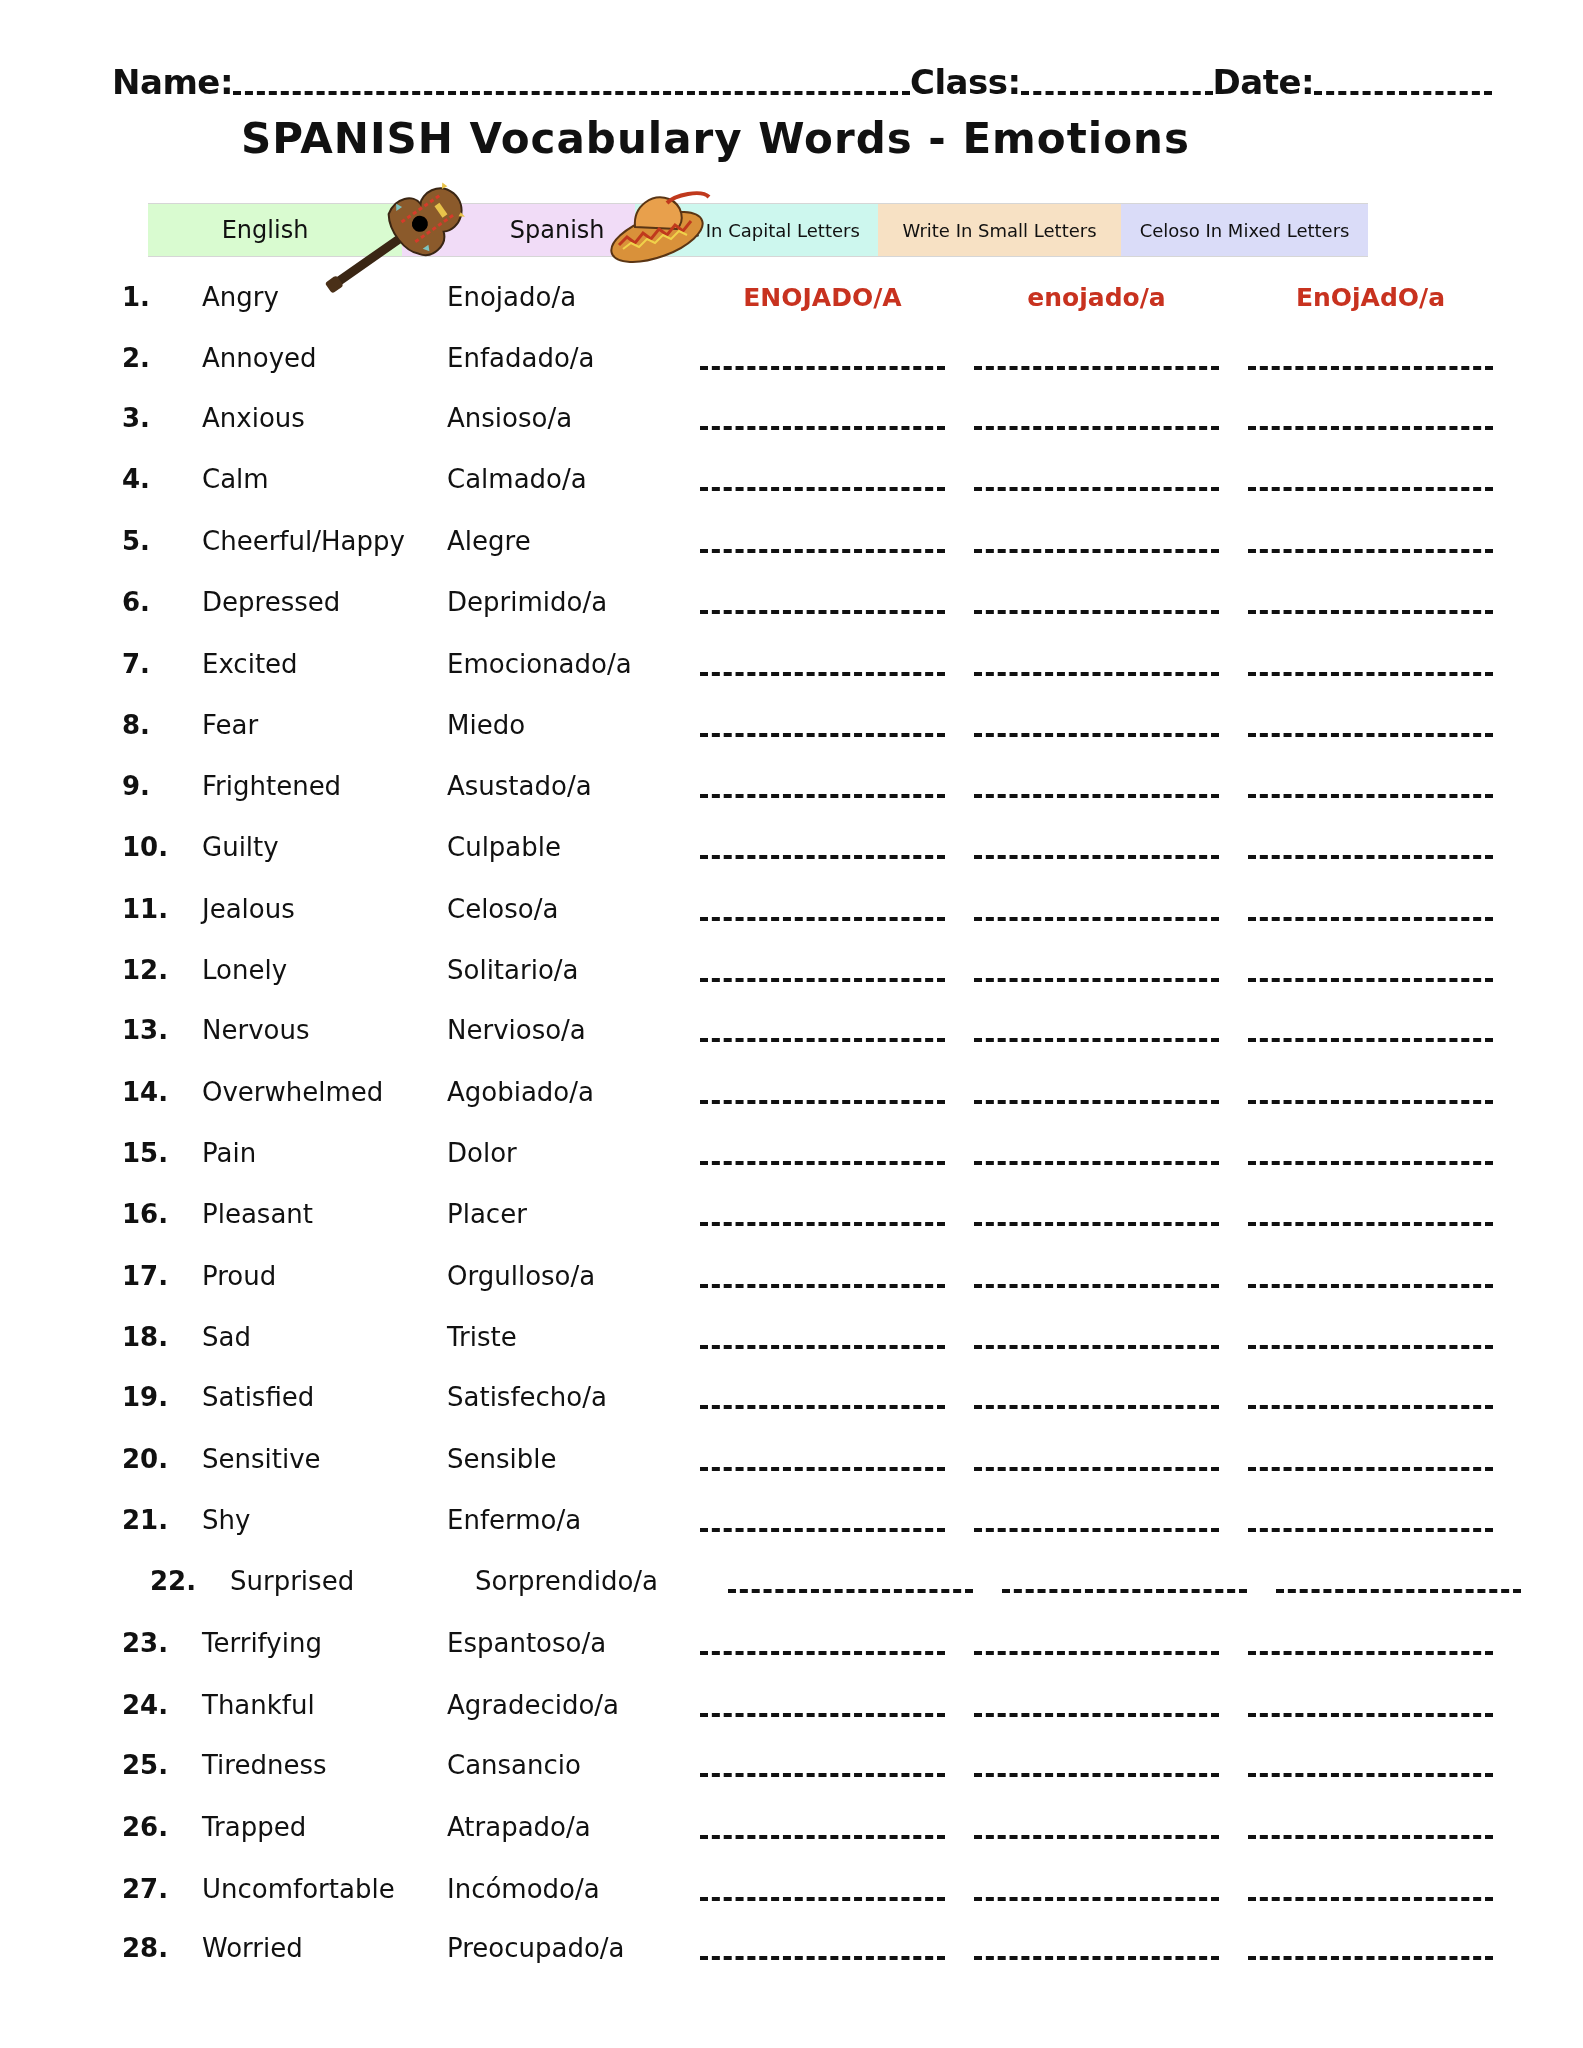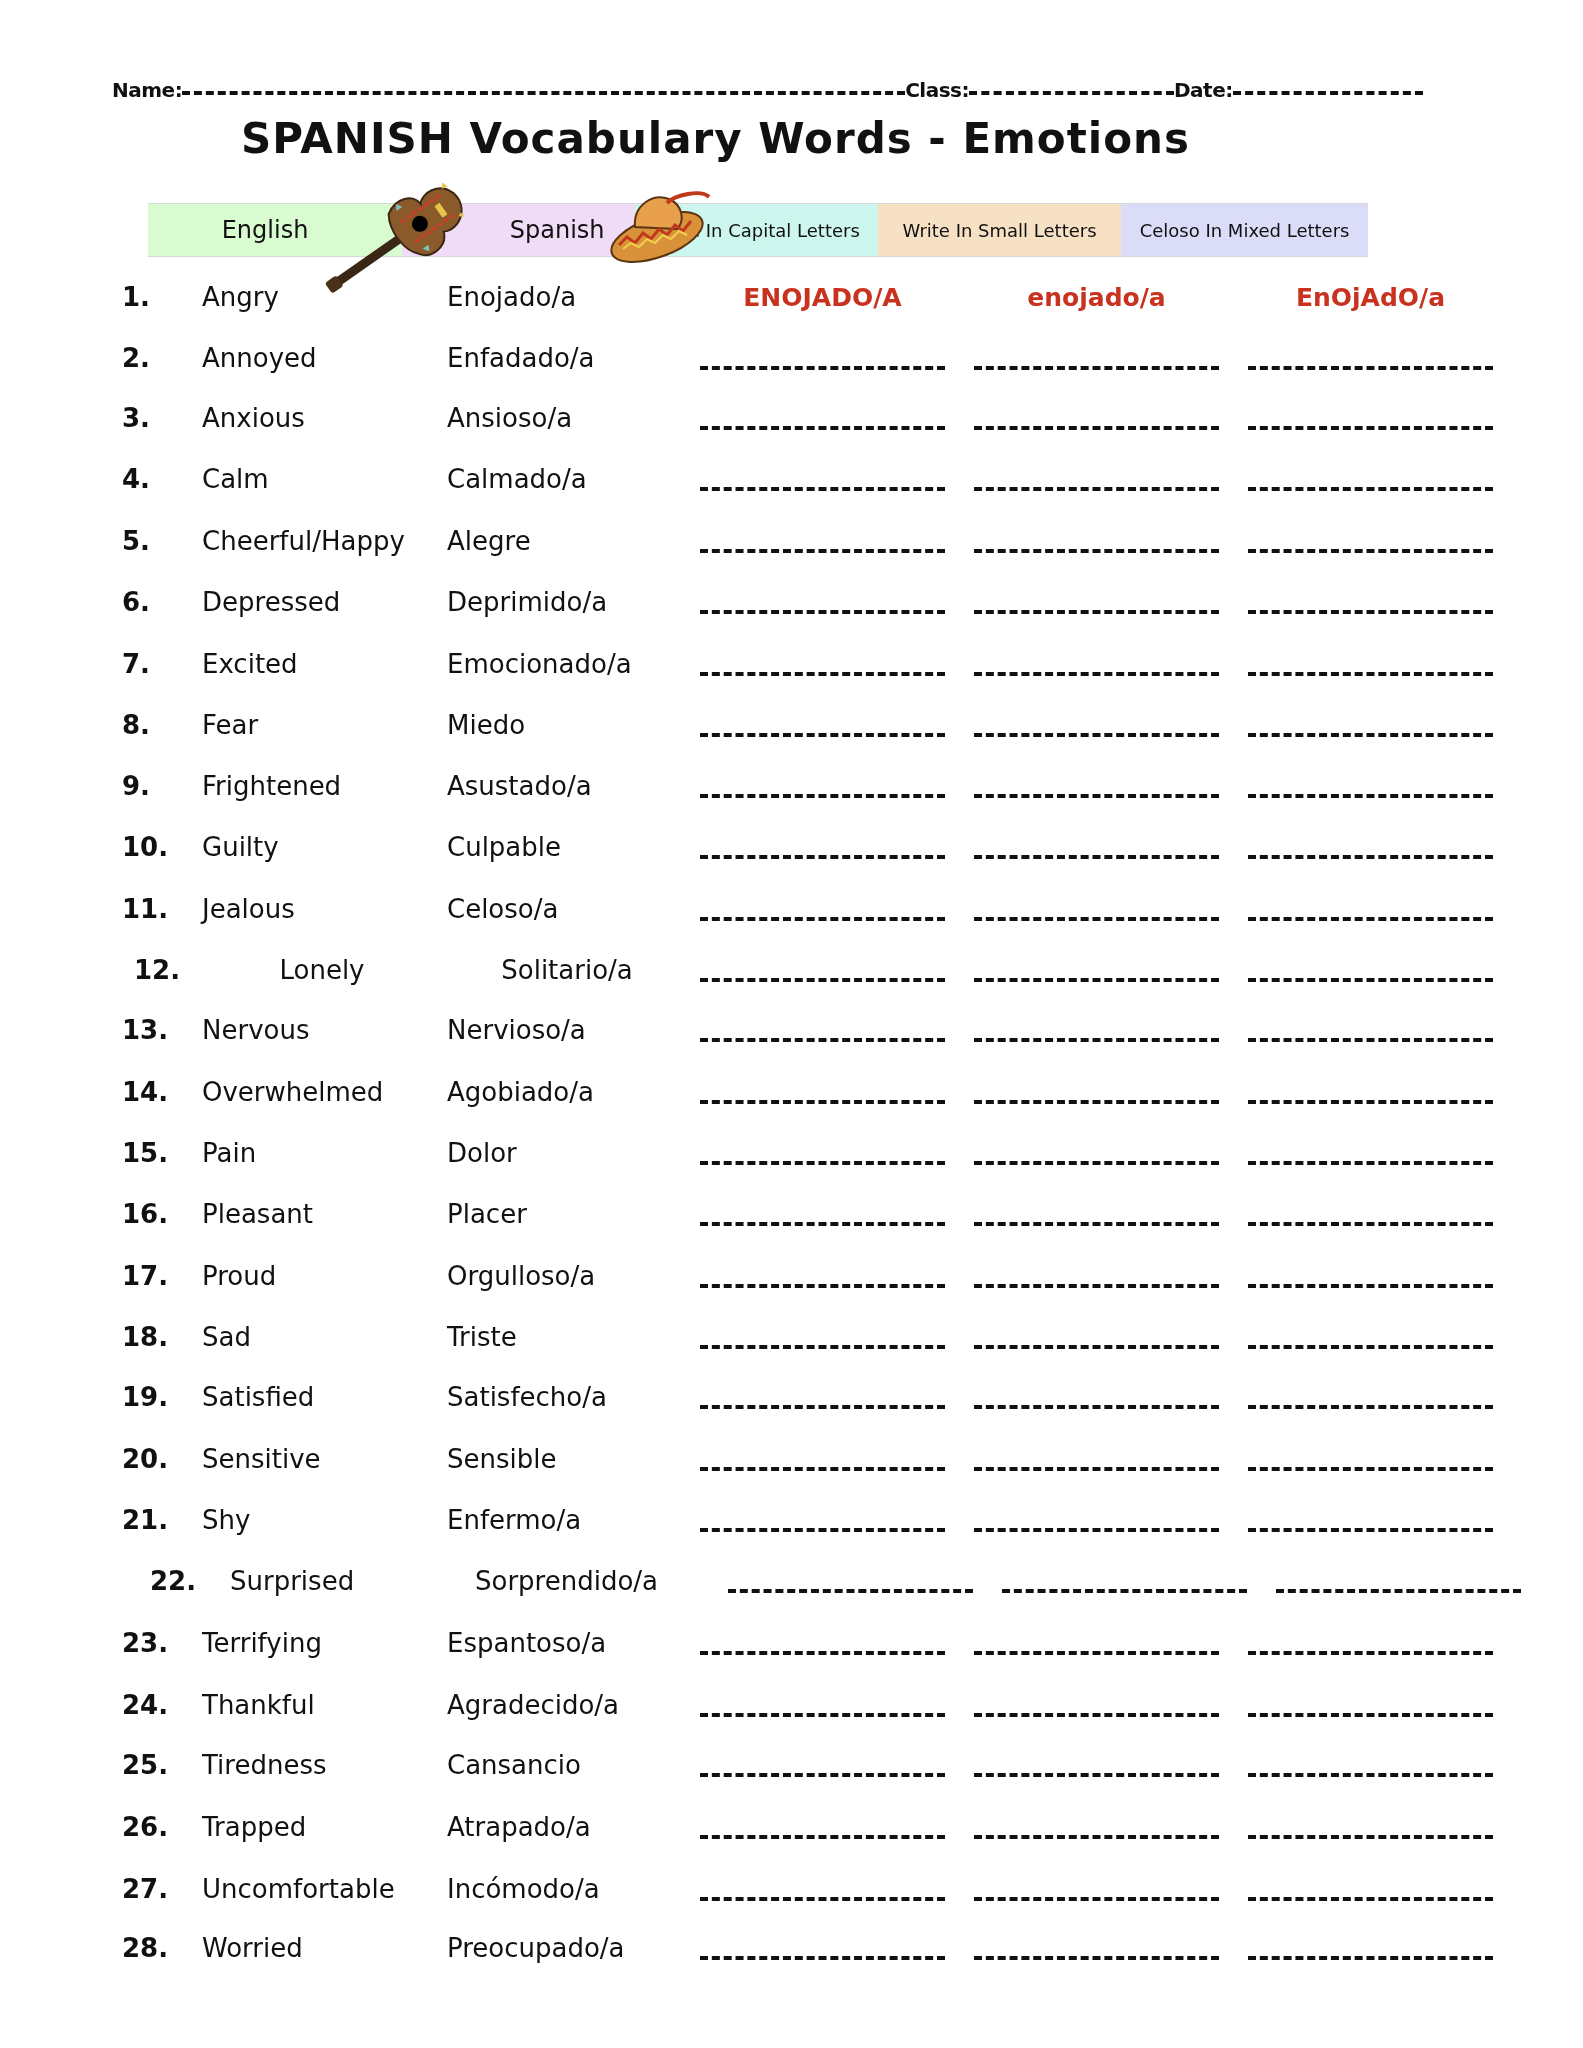--- a/index.html
+++ b/index.html
@@ -1,21 +1,21 @@
 <!DOCTYPE html>
 <html><head>
   <meta charset="utf-8">
   <style>
     * { box-sizing: border-box; margin: 0; padding: 0; }
     html, body { width: 1583px; height: 2048px; background: #ffffff; overflow: hidden; }
     body { position: relative; font-family: "DejaVu Sans", sans-serif; color: #111; }
 
     .info-line {
       position: absolute; left: 112px; top: 62px; width: 1380px; height: 40px;
-      font-size: 20px; font-weight: bold; letter-spacing: -0.5px; white-space: nowrap;
+      font-size: 34px; font-weight: bold; letter-spacing: -0.5px; white-space: nowrap;
       display: flex; align-items: flex-end;
     }
     .info-line .lbl { flex: 0 0 auto; }
     .info-line .blank {
       display: inline-block; height: 0; border-bottom: 4px dashed #111; margin-bottom: 7px;
     }
     .blank-name { width: 723px; }
     .blank-class { width: 205px; }
     .blank-date { width: 190px; }
 
@@ -214,21 +214,21 @@
 
   <div class="row" style="top:612px;">
     <span class="num">11.</span>
     <span class="eng">Jealous</span>
     <span class="spa">Celoso/a</span>
     <span class="ans c1 line"></span>
     <span class="ans c2 line"></span>
     <span class="ans c3 line"></span>
   </div>
 
-  <div class="row" style="top:673px;text-align:center;">
+  <div class="row" style="top:673px;">
     <span class="num">12.</span>
     <span class="eng">Lonely</span>
     <span class="spa">Solitario/a</span>
     <span class="ans c1 line"></span>
     <span class="ans c2 line"></span>
     <span class="ans c3 line"></span>
   </div>
 
   <div class="row" style="top:733px;padding-left:32px;">
     <span class="num">13.</span>

